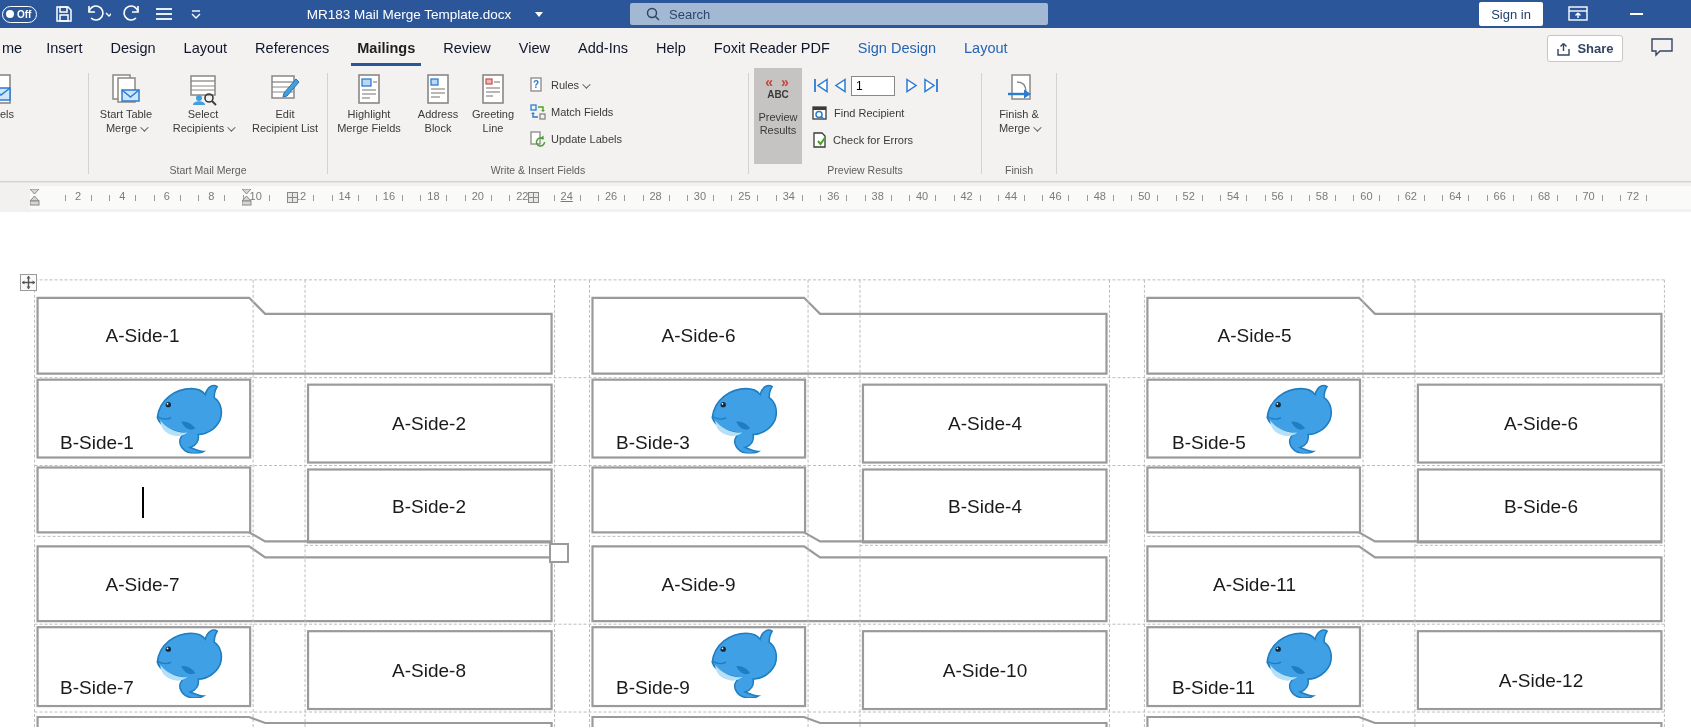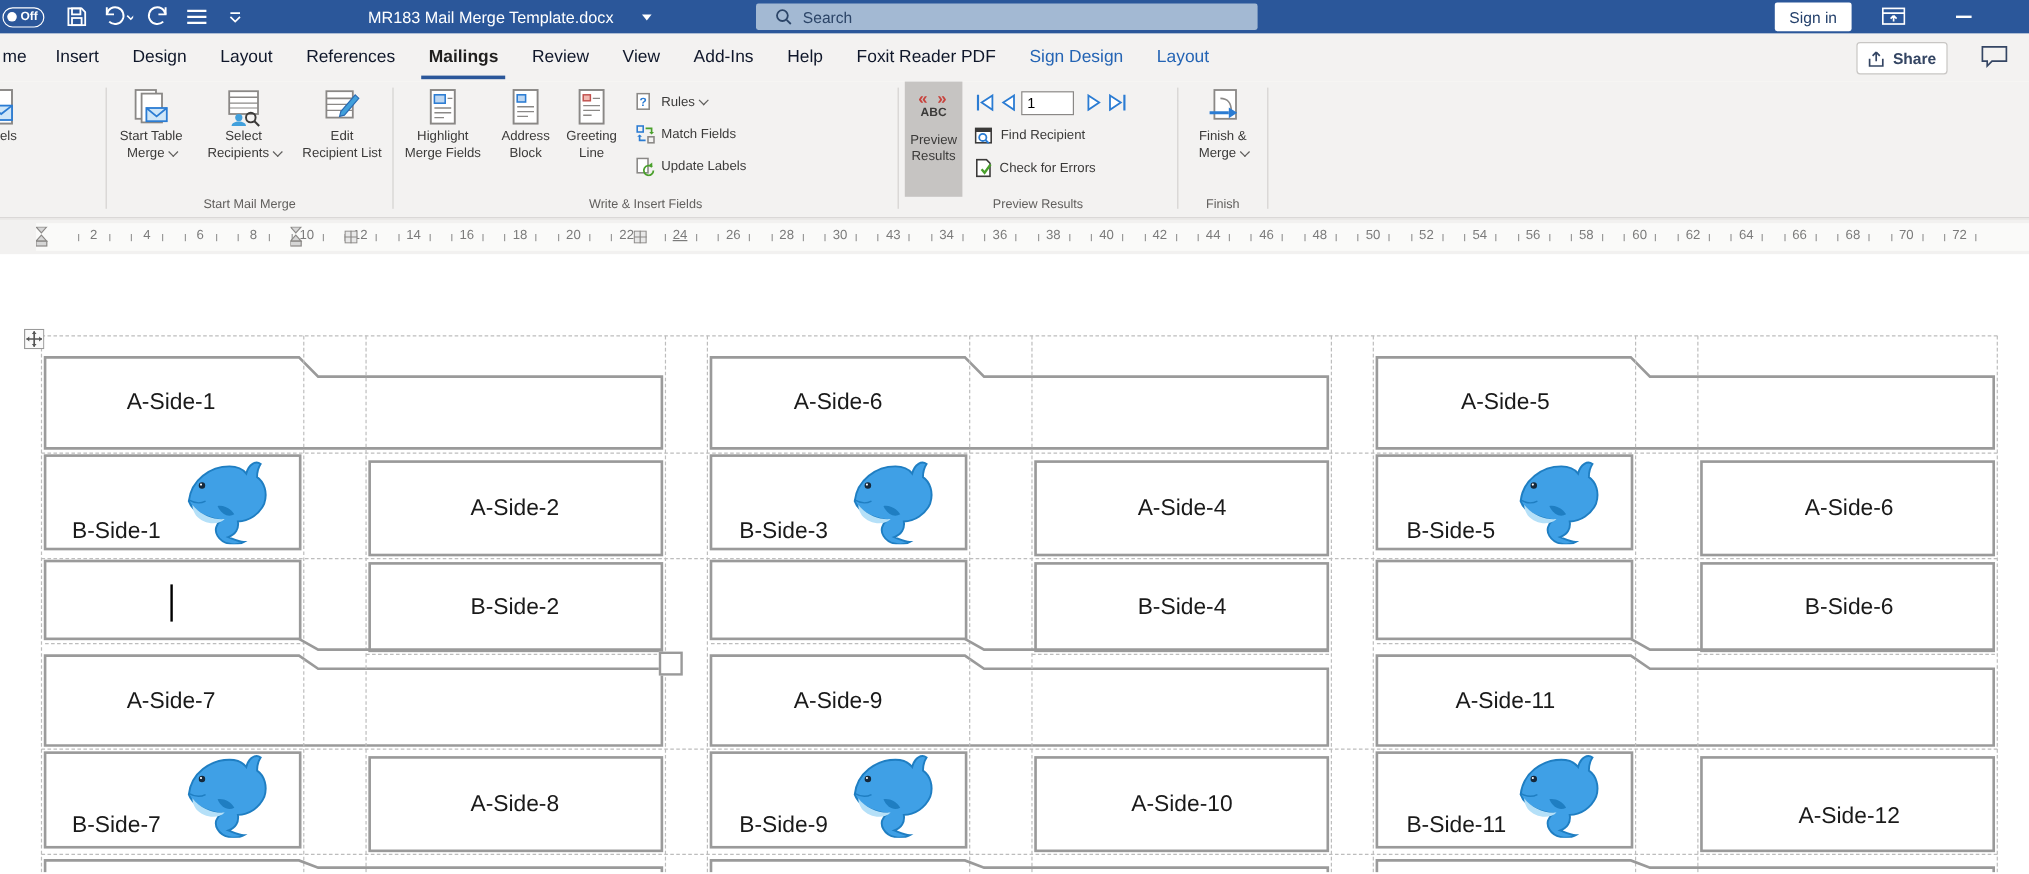--- a/index.html
+++ b/index.html
@@ -454,21 +454,21 @@
       <div class="rtick" style="left: 579.708px;"></div>
       <div class="rnum" style="left: 599.136px;">26</div>
       <div class="rtick" style="left: 598.136px;"></div>
       <div class="rtick" style="left: 624.136px;"></div>
       <div class="rnum" style="left: 643.564px;">28</div>
       <div class="rtick" style="left: 642.564px;"></div>
       <div class="rtick" style="left: 668.564px;"></div>
       <div class="rnum" style="left: 687.992px;">30</div>
       <div class="rtick" style="left: 686.992px;"></div>
       <div class="rtick" style="left: 712.992px;"></div>
-      <div class="rnum" style="left: 732.42px;">43</div>
+      <div class="rnum" style="left: 732.42px;">25</div>
       <div class="rtick" style="left: 731.42px;"></div>
       <div class="rtick" style="left: 757.42px;"></div>
       <div class="rnum" style="left: 776.848px;">34</div>
       <div class="rtick" style="left: 775.848px;"></div>
       <div class="rtick" style="left: 801.848px;"></div>
       <div class="rnum" style="left: 821.276px;">36</div>
       <div class="rtick" style="left: 820.276px;"></div>
       <div class="rtick" style="left: 846.276px;"></div>
       <div class="rnum" style="left: 865.704px;">38</div>
       <div class="rtick" style="left: 864.704px;"></div>

